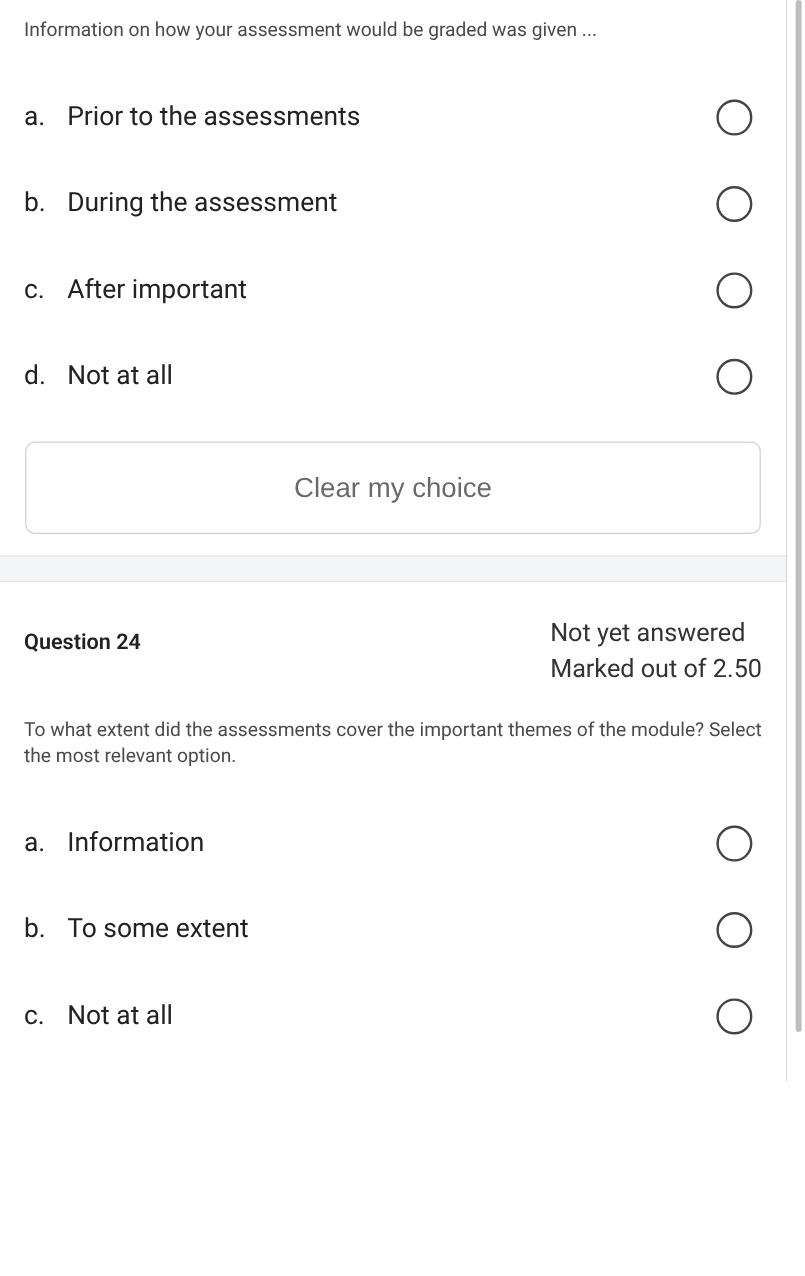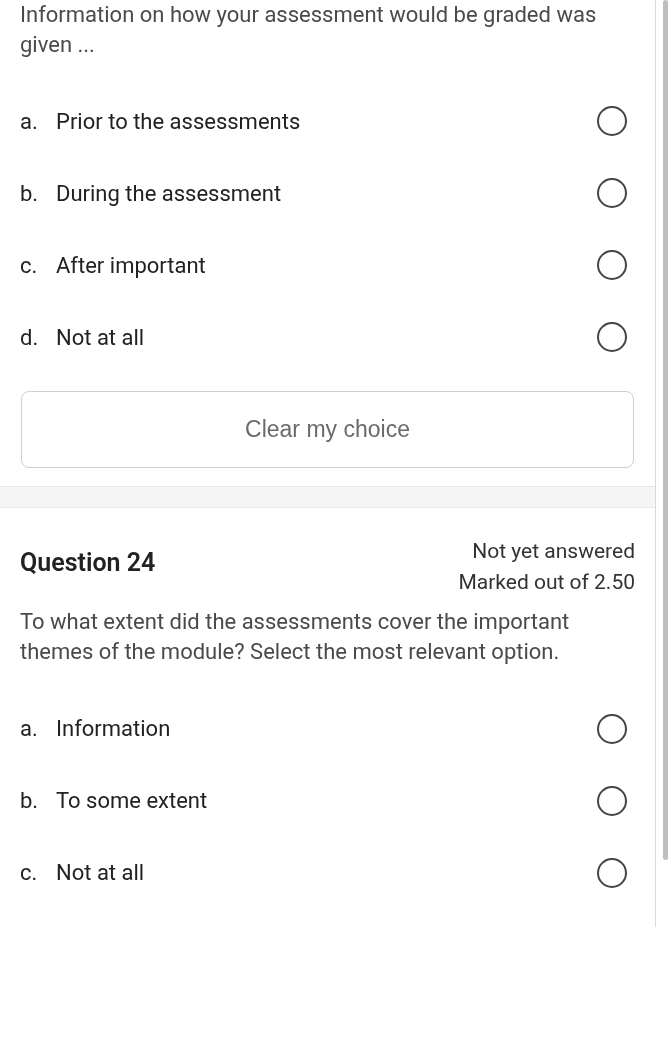--- a/index.html
+++ b/index.html
@@ -35,23 +35,24 @@
       background: #bfbfbf;
       border-radius: 3px;
     }
     .content {
       padding-right: 16px;
     }
     .question-block {
       padding: 0 20px 18px 20px;
     }
     .stem {
-      font-size: 22px;
+      font-size: 16px;
       color: #4a4a4a;
       line-height: 1.35;
+      padding-top: 14px;
       padding-bottom: 8px;
     }
     .options {
       padding-top: 18px;
     }
     .option-row {
       display: flex;
       align-items: center;
       justify-content: space-between;
       padding: 20px 0 20px 0;
@@ -95,27 +96,27 @@
       border-bottom: 1px solid #e8e8e8;
       width: 100%;
     }
     .question-header {
       display: flex;
       justify-content: space-between;
       align-items: flex-start;
       padding: 28px 20px 10px 20px;
     }
     .question-title {
-      font-size: 25px;
+      font-size: 18px;
       font-weight: 600;
       color: #222;
       padding-top: 12px;
     }
     .question-meta {
-      text-align: right;
+      text-align: left;
       font-size: 21px;
       color: #333;
       line-height: 1.45;
     }
   </style>
 </head>
 <body>
 
 <div class="page">
   <div class="content">

